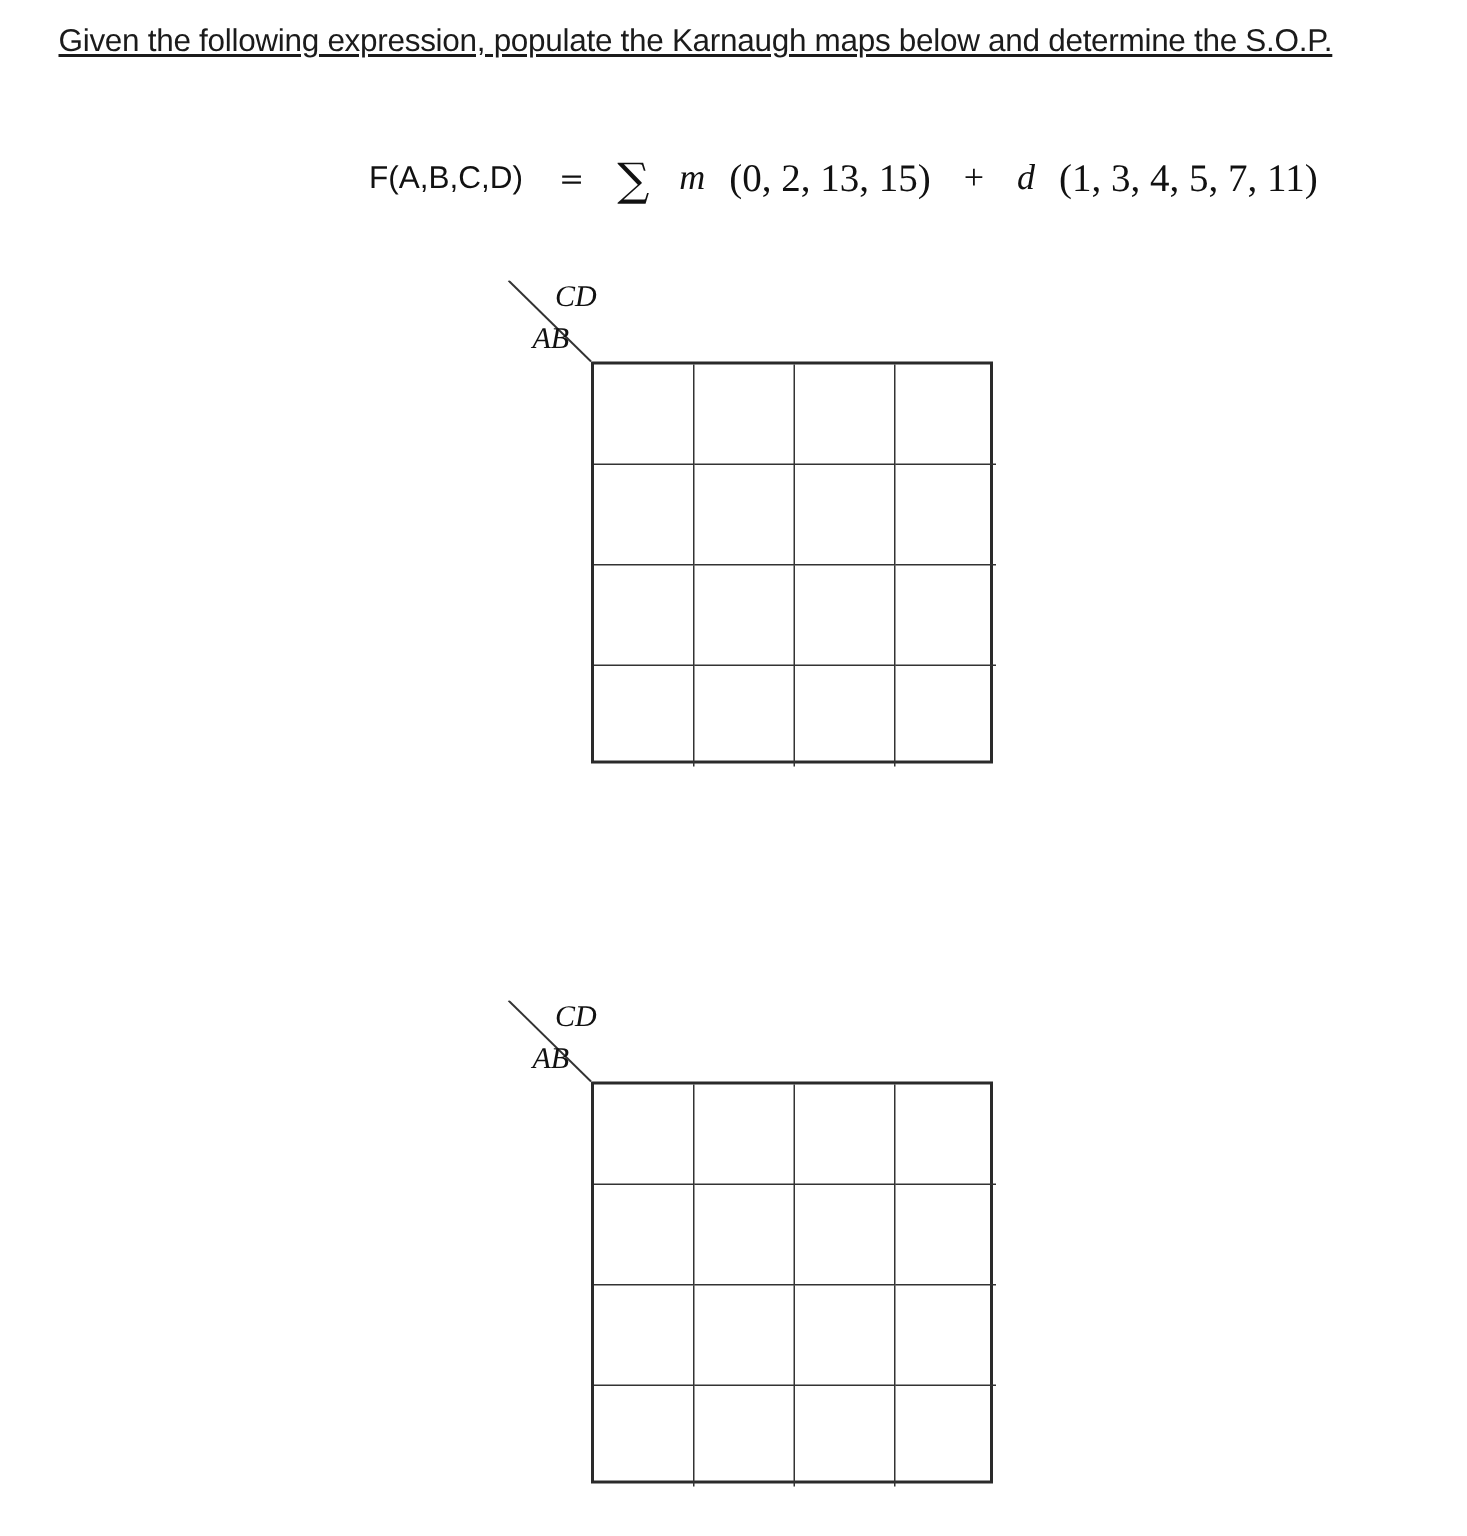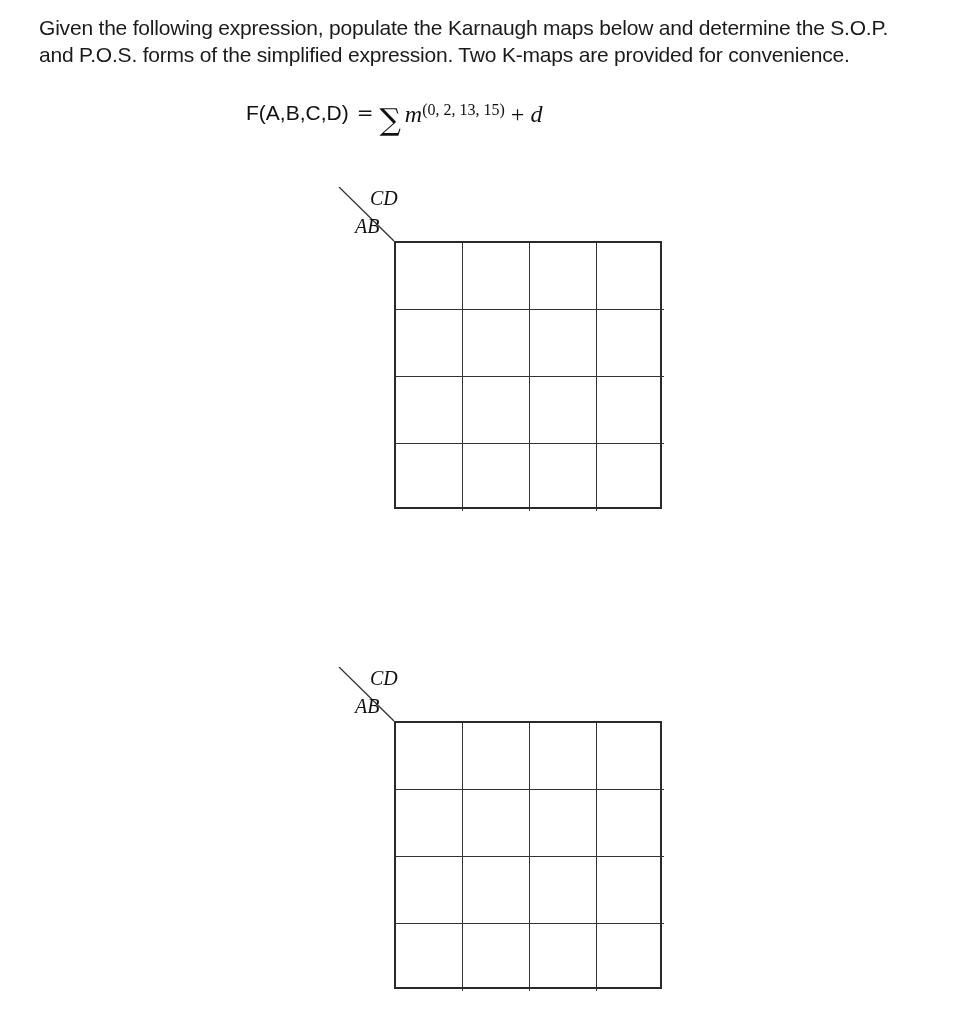--- a/index.html
+++ b/index.html
@@ -2,30 +2,30 @@
 <html><head>
   <meta charset="utf-8">
   <style>
     html, body { margin: 0; padding: 0; background: #ffffff; }
     body { width: 978px; height: 1024px; position: relative; overflow: hidden; color: #1a1a1a; }
     .prompt {
       position: absolute; left: 39px; top: 14px; width: 930px;
       font-family: "Liberation Sans", sans-serif; font-size: 21px; line-height: 27px;
       color: #1b1b1b; letter-spacing: -0.2px;
     }
-    .prompt div { white-space: nowrap; }
+    .prompt div { white-space: nowrap; text-decoration: underline; }
     .equation {
       position: absolute; left: 246px; top: 101px; height: 36px;
-      display: flex; white-space: nowrap; color: #111;
+      display: flex; align-items: center; white-space: nowrap; color: #111; gap: 16px;
     }
     .eq-lhs { font-family: "Liberation Sans", sans-serif; font-size: 21px; }
     .eq-eq { font-family: "DejaVu Serif", serif; font-size: 20px; margin: 0 6px 0 8px; }
     .eq-sigma { font-family: "DejaVu Serif", serif; font-size: 30px; margin-right: 4px; position: relative; top: 1px; }
     .eq-m, .eq-d { font-family: "Liberation Serif", serif; font-style: italic; font-size: 24px; }
-    .eq-args { font-family: "Liberation Serif", serif; font-size: 16px; }
+    .eq-args { font-family: "Liberation Serif", serif; font-size: 26px; }
     .eq-plus { font-family: "Liberation Serif", serif; font-size: 24px; margin: 0 6px; }
 
     .kmap { position: absolute; left: 330px; width: 340px; height: 330px; }
     .kmap-diag { position: absolute; left: 0; top: 0; }
     .kmap-col-label, .kmap-row-label {
       position: absolute; font-family: "Liberation Serif", serif; font-size: 20px; color: #111; font-style: italic;
     }
     .kmap-col-label { left: 40px; top: 0px; }
     .kmap-row-label { left: 25px; top: 28px; }
     .kmap-grid {
@@ -35,31 +35,31 @@
     }
     .kmap-cell { border-right: 1.5px solid #333; border-bottom: 1.5px solid #333; box-sizing: border-box; }
     .kmap-cell.last-col { border-right: none; }
     .kmap-cell.last-row { border-bottom: none; }
   </style>
 </head>
 <body>
 
 <div class="prompt">
   <div>Given the following expression, populate the Karnaugh maps below and determine the S.O.P.</div>
-  <div>and P.O.S. forms of the simplified expression. Two K-maps are provided for convenience.</div>
 </div>
 
 <div class="equation">
   <span class="eq-lhs">F(A,B,C,D)</span>
   <span class="eq-eq">=</span>
   <span class="eq-sigma">∑</span>
   <span class="eq-m">m</span>
   <span class="eq-args">(0, 2, 13, 15)</span>
   <span class="eq-plus">+</span>
   <span class="eq-d">d</span>
+  <span class="eq-args">(1, 3, 4, 5, 7, 11)</span>
 </div>
 
 <div class="kmap" style="top:187px;">
   <svg class="kmap-diag" width="66" height="56">
     <line x1="9" y1="0" x2="64" y2="54" stroke="#333" stroke-width="1.3"></line>
   </svg>
   <span class="kmap-col-label">CD</span>
   <span class="kmap-row-label">AB</span>
   <div class="kmap-grid">
     <div class="kmap-cell"></div>

